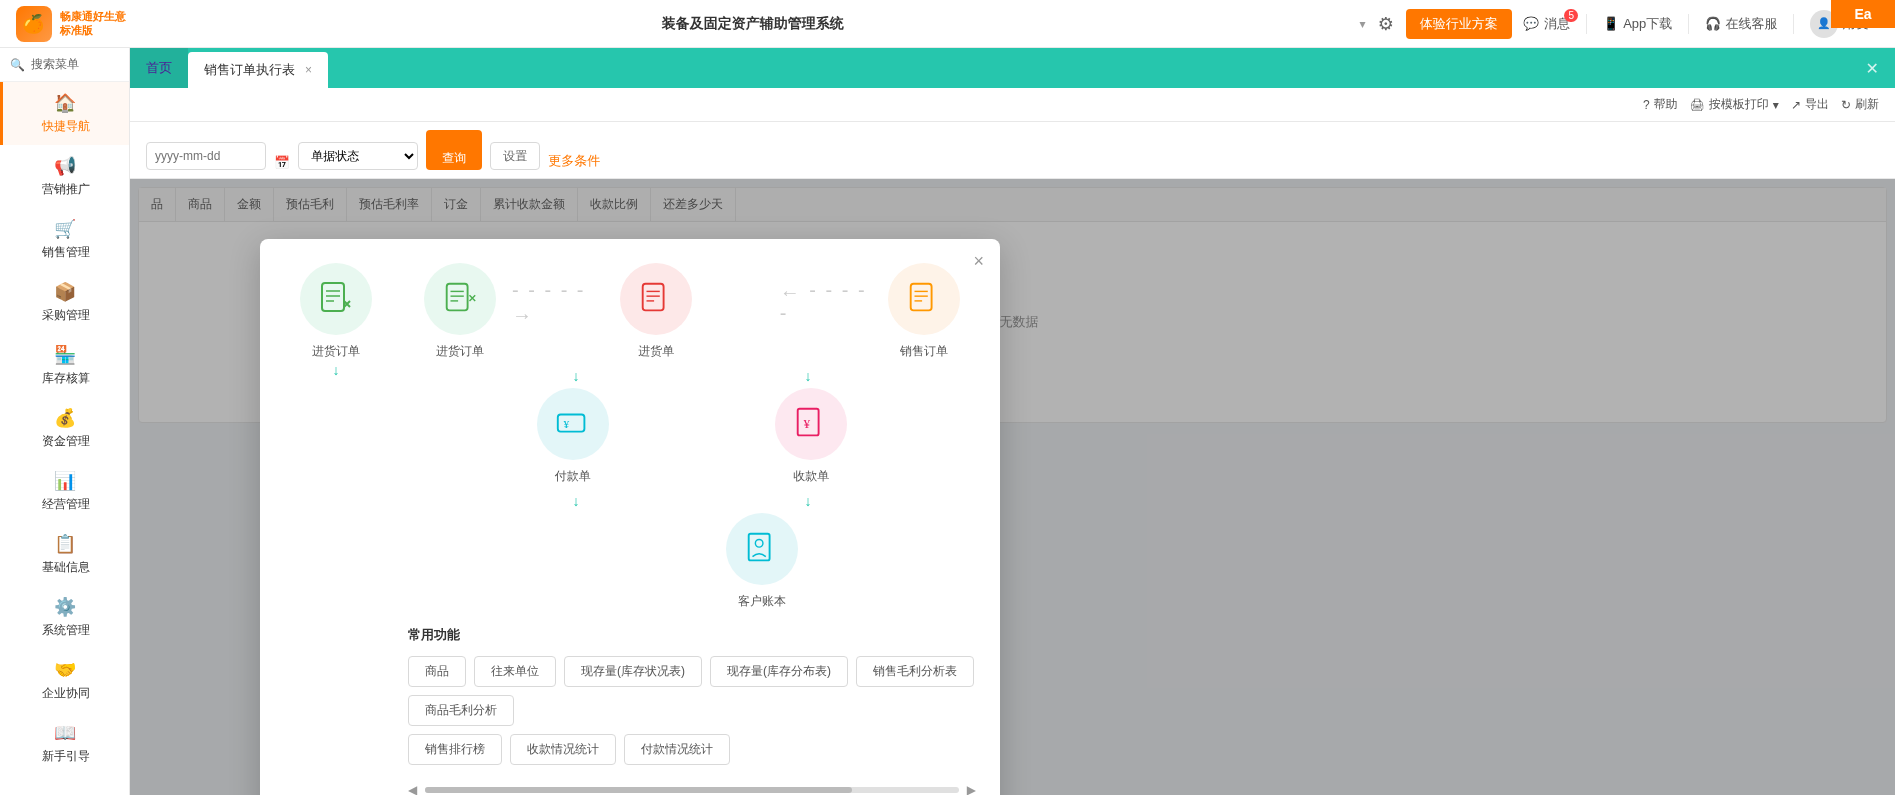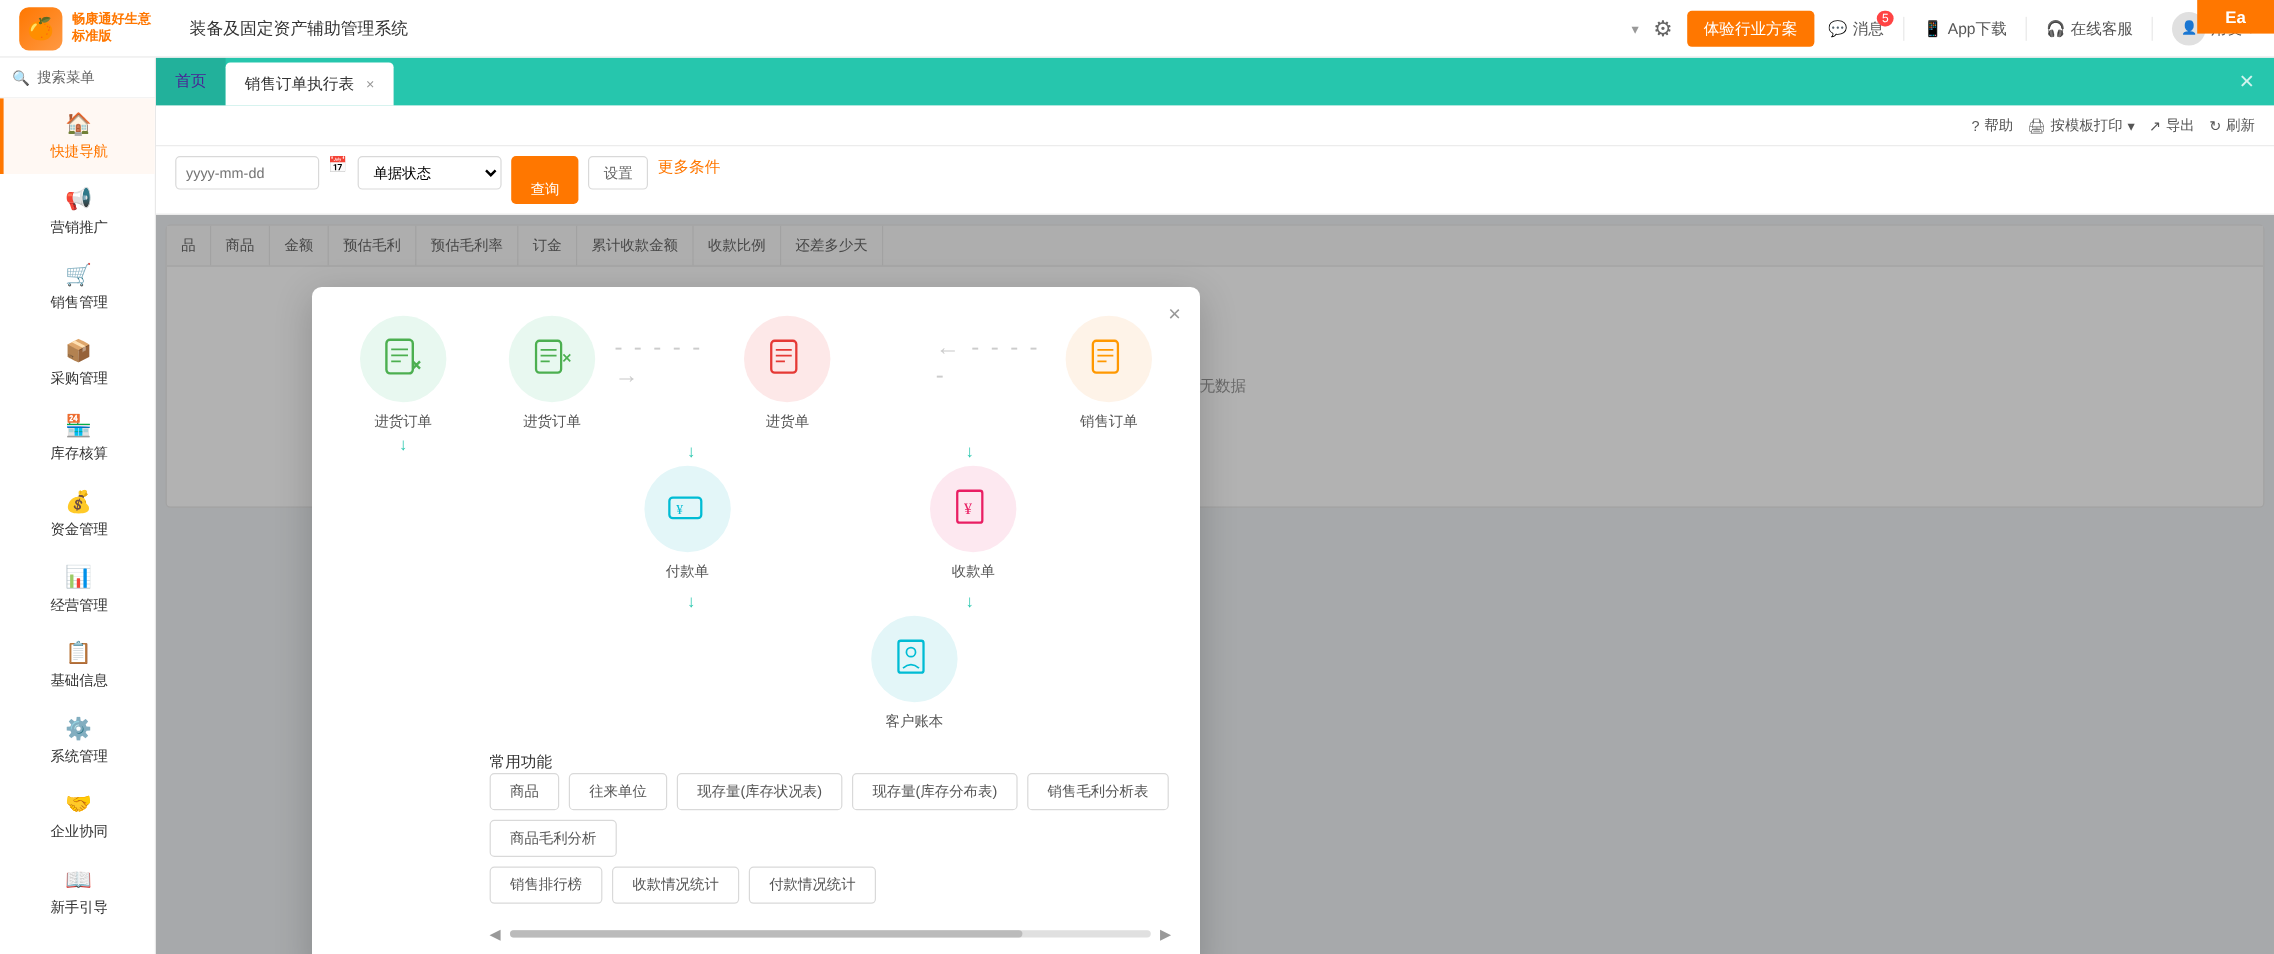--- a/index.html
+++ b/index.html
@@ -10,21 +10,21 @@
     .top-bar { display: flex; align-items: center; background: #fff; height: 48px; border-bottom: 1px solid #e8e8e8; padding: 0 16px; gap: 12px; flex-shrink: 0; }
     .main-layout { display: flex; flex: 1; overflow: hidden; }
     .sidebar { width: 130px; background: #fff; border-right: 1px solid #e8e8e8; display: flex; flex-direction: column; flex-shrink: 0; }
     .content-area { flex: 1; display: flex; flex-direction: column; overflow: hidden; }
     .tab-bar { background: #26c6ad; display: flex; align-items: center; height: 40px; flex-shrink: 0; }
     .page-content { flex: 1; background: #f0f2f5; overflow: auto; position: relative; }
 
     
     .logo-area { display: flex; align-items: center; gap: 8px; width: 130px; }
     .logo-text { font-size: 11px; color: #ff7700; font-weight: bold; line-height: 1.2; }
-    .sys-title { font-size: 14px; color: #333; font-weight: 400; flex: 1; }
+    .sys-title { font-size: 14px; color: #333; font-weight: 700; flex: 1; text-align: center; }
     .top-btn { background: #ff7700; color: #fff; border: none; border-radius: 4px; padding: 6px 14px; cursor: pointer; font-size: 13px; }
     .top-icons { display: flex; align-items: center; gap: 16px; margin-left: auto; }
     .top-icon-item { display: flex; align-items: center; gap: 4px; color: #555; font-size: 13px; cursor: pointer; position: relative; }
     .badge { background: #ff4444; color: #fff; font-size: 10px; border-radius: 8px; padding: 1px 4px; position: absolute; top: -6px; right: -8px; }
     .user-avatar { width: 28px; height: 28px; background: #e0e0e0; border-radius: 50%; display: flex; align-items: center; justify-content: center; font-size: 11px; color: #666; }
     .sidebar-search { display: flex; align-items: center; gap: 6px; padding: 8px 10px; border-bottom: 1px solid #f0f0f0; color: #666; font-size: 12px; cursor: pointer; }
     .sidebar-item { display: flex; flex-direction: column; align-items: center; padding: 10px 4px; cursor: pointer; gap: 4px; border-left: 3px solid transparent; }
     .sidebar-item.active { background: #fff8f3; border-left-color: #ff7700; }
     .sidebar-item-icon { font-size: 18px; }
     .sidebar-item-label { font-size: 12px; color: #333; }
@@ -36,41 +36,41 @@
     .tab.active { background: #fff; color: #333; border-radius: 4px 4px 0 0; margin-top: 4px; height: 36px; justify-content: center; }
     .tab-close { font-size: 12px; color: #999; cursor: pointer; margin-left: 4px; }
     .tab-bar-right { margin-left: auto; padding-right: 16px; }
     .tab-close-btn { color: rgba(255,255,255,0.8); cursor: pointer; font-size: 16px; }
 
     
     .toolbar { background: #fff; padding: 8px 16px; display: flex; align-items: center; gap: 12px; border-bottom: 1px solid #e8e8e8; flex-shrink: 0; }
     .toolbar-btn { display: flex; align-items: center; gap: 4px; color: #555; font-size: 12px; cursor: pointer; }
 
     
-    .filter-bar { background: #fff; padding: 8px 16px; display: flex; align-items: flex-start; gap: 8px; flex-wrap: wrap; border-bottom: 1px solid #e8e8e8; flex-shrink: 0; }
+    .filter-bar { background: #fff; padding: 8px 16px; display: flex; align-items: flex-end; gap: 8px; flex-wrap: wrap; border-bottom: 1px solid #e8e8e8; flex-shrink: 0; }
     .filter-input { border: 1px solid #d9d9d9; border-radius: 4px; padding: 4px 8px; font-size: 12px; height: 28px; }
     .filter-select { border: 1px solid #d9d9d9; border-radius: 4px; padding: 4px 8px; font-size: 12px; height: 28px; min-width: 120px; background: #fff; }
     .query-btn { background: #ff7700; color: #fff; border: none; border-radius: 4px; padding: 20px 16px; cursor: pointer; font-size: 12px; height: 32px; }
     .set-btn { background: #fff; color: #666; border: 1px solid #d9d9d9; border-radius: 4px; padding: 4px 12px; cursor: pointer; font-size: 12px; height: 28px; }
     .more-filter { color: #ff7700; font-size: 13px; cursor: pointer; }
     .table-header { display: flex; background: #fafafa; border-bottom: 1px solid #e8e8e8; }
     .table-col { padding: 8px 12px; font-size: 12px; color: #666; border-right: 1px solid #e8e8e8; white-space: nowrap; }
     .no-data { display: flex; align-items: center; justify-content: center; height: 200px; color: #999; font-size: 13px; }
 
     
     .modal-overlay { position: absolute; top: 0; left: 0; right: 0; bottom: 0; background: rgba(0,0,0,0.3); z-index: 100; }
     .modal { position: absolute; top: 60px; left: 130px; width: 740px; background: #fff; border-radius: 8px; box-shadow: 0 8px 32px rgba(0,0,0,0.2); z-index: 101; padding: 24px; }
     .modal-close { position: absolute; top: 12px; right: 16px; font-size: 18px; color: #999; cursor: pointer; }
     .flow-node { display: flex; flex-direction: column; align-items: center; gap: 8px; margin: 0 16px; }
     .flow-circle { width: 72px; height: 72px; border-radius: 50%; display: flex; align-items: center; justify-content: center; font-size: 28px; }
     .flow-label { font-size: 12px; color: #555; }
 
     
     .common-functions { margin-top: 8px; }
-    .common-title { font-size: 13px; color: #333; font-weight: 400; }
+    .common-title { font-size: 13px; color: #333; font-weight: 700; margin-bottom: 12px; }
     .func-buttons { display: flex; flex-wrap: wrap; gap: 8px; }
     .func-btn { border: 1px solid #d9d9d9; border-radius: 4px; padding: 6px 16px; font-size: 12px; color: #555; cursor: pointer; background: #fff; white-space: nowrap; }
 
     
     .scroll-hint { display: flex; align-items: center; justify-content: space-between; padding: 6px 0 0; }
     .scroll-track { flex: 1; height: 6px; background: #e0e0e0; border-radius: 3px; margin: 0 8px; }
     .scroll-thumb { width: 80%; height: 6px; background: #bbb; border-radius: 3px; }
     .scroll-arrow { color: #999; font-size: 12px; cursor: pointer; }
 
     

